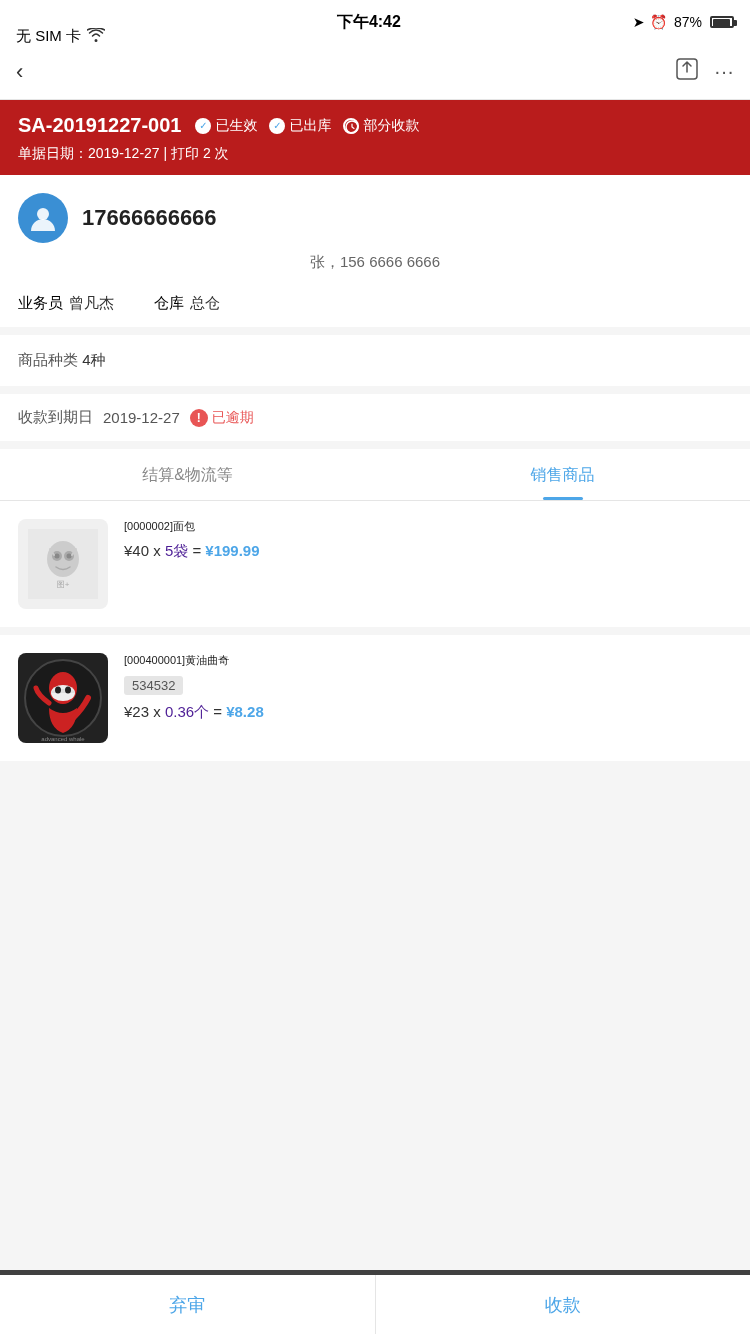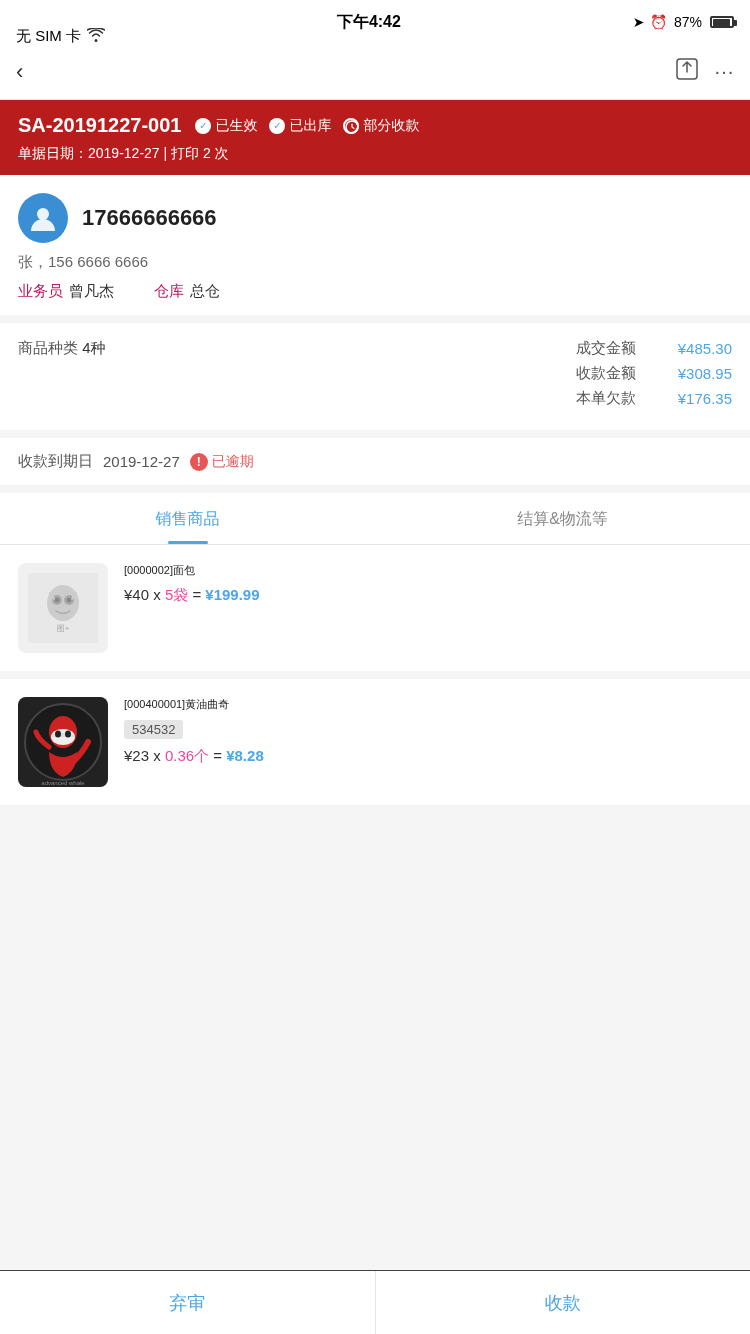--- a/index.html
+++ b/index.html
@@ -132,20 +132,21 @@
     .header-date {
       font-size: 14px;
       color: #fff;
     }
 
     
     .customer-section {
       background: #fff;
       padding: 18px 18px 14px;
       margin-bottom: 8px;
+      text-align: center;
     }
     .customer-top {
       display: flex;
       align-items: center;
       gap: 14px;
       margin-bottom: 10px;
     }
     .avatar {
       width: 50px; height: 50px;
       border-radius: 50%;
@@ -157,30 +158,30 @@
     }
     .avatar svg { width: 30px; height: 30px; }
     .customer-name {
       font-size: 22px;
       font-weight: 600;
       color: #222;
     }
     .customer-info {
       font-size: 15px;
       color: #666;
-      margin-bottom: 10px;
+      margin-bottom: 22px;
     }
     .customer-meta {
       display: flex;
       gap: 40px;
       font-size: 15px;
       color: #333;
     }
     .meta-item { display: flex; align-items: center; gap: 6px; }
-    .meta-label { color: #be185d; }
+    .meta-label { color: #000000; }
     .meta-value { color: #333; font-weight: 500; }
 
     
     .stats-section {
       background: #fff;
       padding: 16px 18px;
       margin-bottom: 8px;
       display: flex;
       justify-content: space-between;
       align-items: flex-start;
@@ -298,32 +299,32 @@
       color: #555;
       font-size: 13px;
       padding: 2px 8px;
       border-radius: 3px;
       margin-bottom: 8px;
     }
     .product-price {
       font-size: 15px;
       color: #333;
     }
-    .price-highlight { color: #ec4899; font-weight: 500; }
+    .price-highlight { color: #4c1d95; font-weight: 500; }
     .price-total { color: #4da6e8; font-weight: 600; }
 
     
     .bottom-bar {
       position: fixed;
       bottom: 0;
       left: 0;
       width: 750px;
       height: 64px;
       background: #fff;
-      border-top: 1px solid #404040;
+      border-top: 5px solid #404040;
       display: flex;
     }
     .bottom-btn {
       flex: 1;
       display: flex;
       align-items: center;
       justify-content: center;
       font-size: 18px;
       cursor: pointer;
     }
@@ -419,49 +420,35 @@
       <span class="meta-value">总仓</span>
     </div>
   </div>
 </div>
 
 <div class="stats-section">
   <div class="stats-left">
     <span>商品种类</span>
     <strong class="stats-count">4种</strong>
   </div>
-  <div class="stats-right">
-    <div class="stat-row">
-      <span class="stat-label">成交金额</span>
-      <span class="stat-value">¥485.30</span>
-    </div>
-    <div class="stat-row">
-      <span class="stat-label">收款金额</span>
-      <span class="stat-value">¥308.95</span>
-    </div>
-    <div class="stat-row">
-      <span class="stat-label">本单欠款</span>
-      <span class="stat-value">¥176.35</span>
-    </div>
-  </div>
 </div>
 
 <div class="due-date-section">
   <span>收款到期日</span>
   <span>2019-12-27</span>
   <span class="overdue-badge">
     <span class="overdue-icon">!</span>
     <span>已逾期</span>
   </span>
 </div>
 
 <div class="tabs-section">
   <div class="tabs-header">
+    <div class="tab-item">结算&amp;物流等</div>
     <div class="tab-item active">销售商品</div>
-    <div class="tab-item">结算&amp;物流等</div>
   </div>
 </div>
 
 <div class="product-list">
 
   <div class="product-item">
     <div class="product-thumb">
 
       <svg width="70" height="70" viewBox="0 0 70 70" fill="none">
         <rect width="70" height="70" fill="#e8e8e8"></rect>

